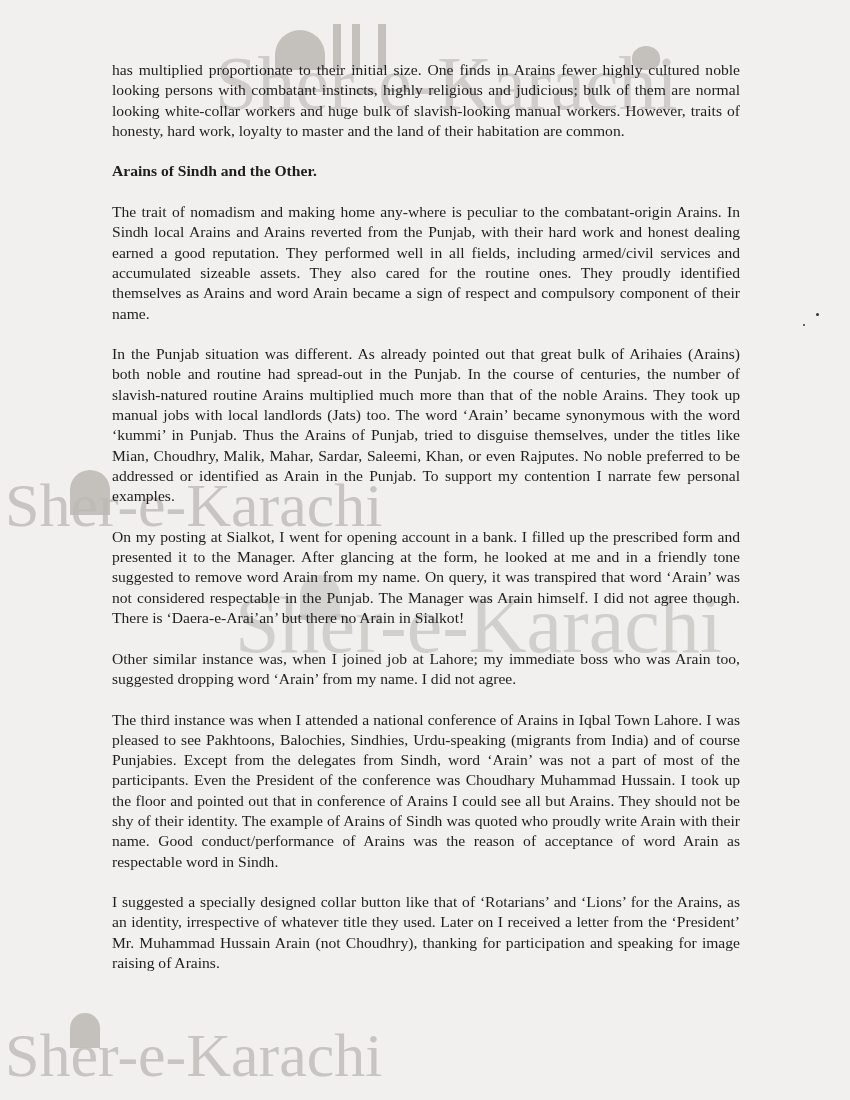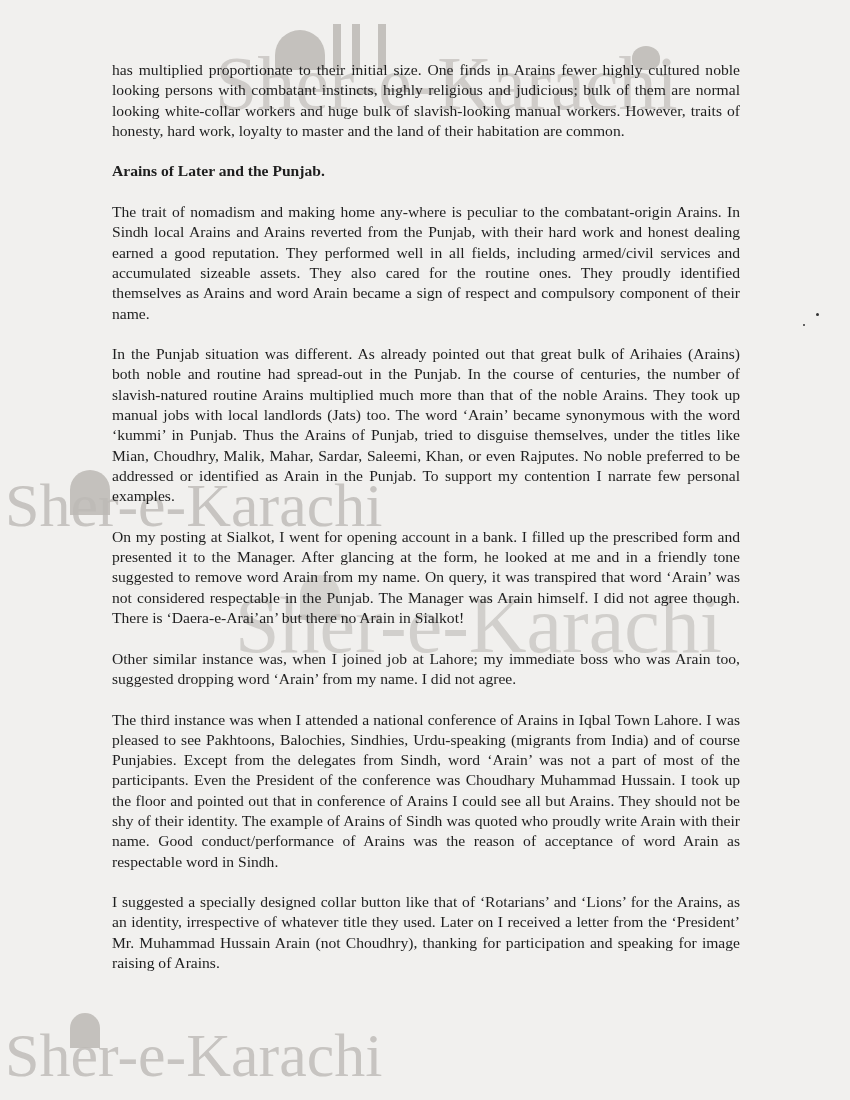--- a/index.html
+++ b/index.html
@@ -49,21 +49,21 @@
   <div>
     <div class="wm-shape" style="left:70px;top:1013px;width:30px;height:35px;border-radius:15px 15px 0 0;"></div>
     <span class="wm" style="left:5px;top:1020px;font-size:62px;opacity:0.8;">Sher-e-Karachi</span>
   </div>
 
   <div class="dot" style="left:816px;top:313px;"></div>
   <div class="dot" style="left:803px;top:324px;width:2px;height:2px;"></div>
 
   <div class="content">
     <p>has multiplied proportionate to their initial size. One finds in Arains fewer highly cultured noble looking persons with combatant instincts, highly religious and judicious; bulk of them are normal looking white-collar workers and huge bulk of slavish-looking manual workers. However, traits of honesty, hard work, loyalty to master and the land of their habitation are common.</p>
-    <p class="heading">Arains of Later and the Punjab.</p>
+    <p class="heading">Arains of Sindh and the Other.</p>
     <p>The trait of nomadism and making home any-where is peculiar to the combatant-origin Arains. In Sindh local Arains and Arains reverted from the Punjab, with their hard work and honest dealing earned a good reputation. They performed well in all fields, including armed/civil services and accumulated sizeable assets.  They also cared for the routine ones. They proudly identified themselves as Arains and word Arain became a sign of respect and compulsory component of their name.</p>
     <p>In the Punjab situation was different. As already pointed out that great bulk of Arihaies (Arains) both noble and routine had spread-out in the Punjab. In the course of centuries, the number of slavish-natured routine Arains multiplied much more than that of the noble Arains. They took up manual jobs with local landlords (Jats) too. The word ‘Arain’ became synonymous with the word ‘kummi’ in Punjab. Thus the Arains of Punjab, tried to disguise themselves, under the titles like Mian, Choudhry, Malik, Mahar, Sardar, Saleemi, Khan, or even Rajputes. No noble preferred to be addressed or identified as Arain in the Punjab. To support my contention I narrate few personal examples.</p>
     <p>On my posting at Sialkot, I went for opening account in a bank. I filled up the prescribed form and presented it to the Manager. After glancing at the form, he looked at me and in a friendly tone suggested to remove word Arain from my name. On query, it was transpired that word ‘Arain’ was not considered respectable in the Punjab. The Manager was Arain himself. I did not agree though. There is ‘Daera-e-Arai’an’ but there no Arain in Sialkot!</p>
     <p>Other similar instance was, when I joined job at Lahore; my immediate boss who was Arain too, suggested dropping word ‘Arain’ from my name. I did not agree.</p>
     <p>The third instance was when I attended a national conference of Arains in Iqbal Town Lahore. I was pleased to see Pakhtoons, Balochies, Sindhies, Urdu-speaking (migrants from India) and of course Punjabies. Except from the delegates from Sindh, word ‘Arain’ was not a part of most of the participants. Even the President of the conference was Choudhary Muhammad Hussain. I took up the floor and pointed out that in conference of Arains I could see all but Arains. They should not be shy of their identity. The example of Arains of Sindh was quoted who proudly write Arain with their name. Good conduct/performance of Arains was the reason of acceptance of word Arain as respectable word in Sindh.</p>
     <p class="tight"> I suggested a specially designed collar button like that of ‘Rotarians’ and ‘Lions’ for the Arains, as an identity, irrespective of whatever title they used. Later on I received a letter from the ‘President’ Mr. Muhammad Hussain Arain (not Choudhry), thanking for participation and speaking for image raising of Arains.</p>
   </div>
 </div>
 
 </body></html>

